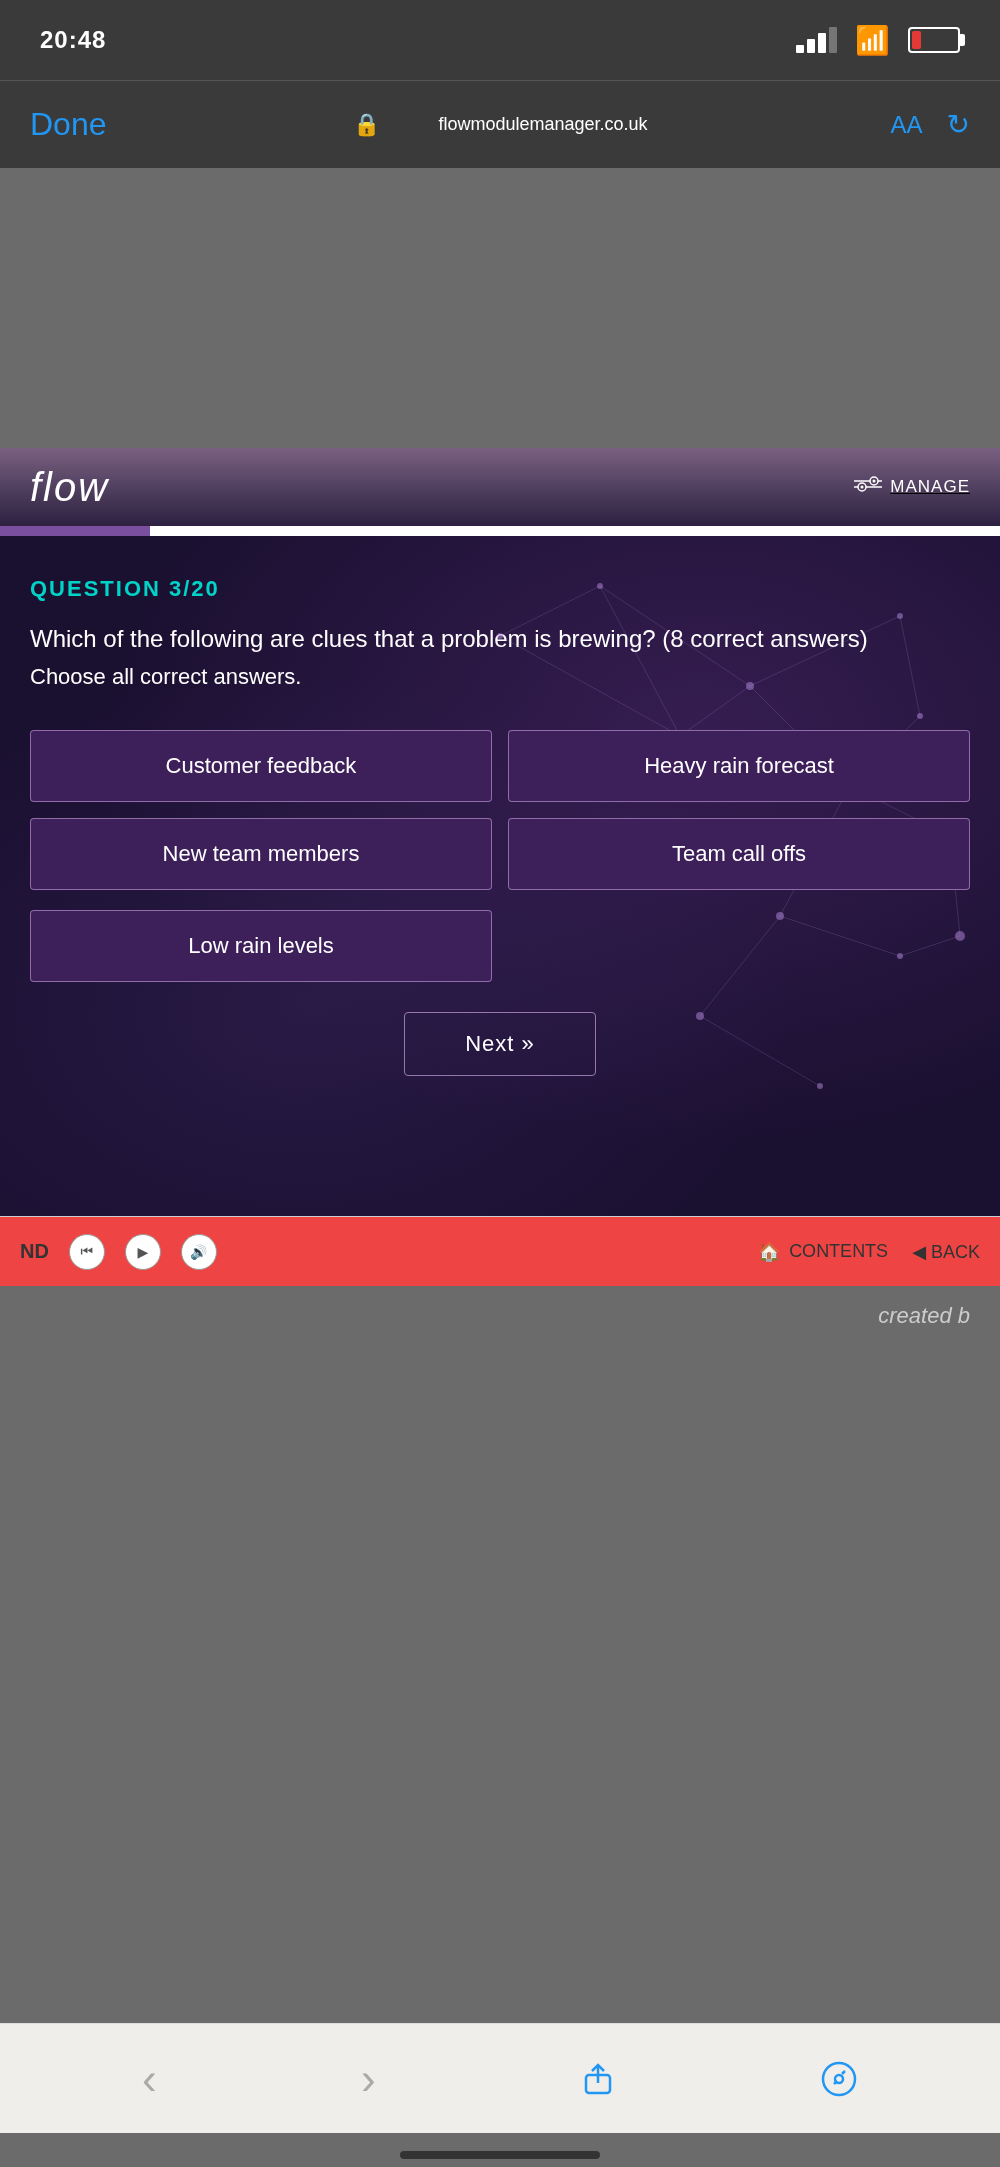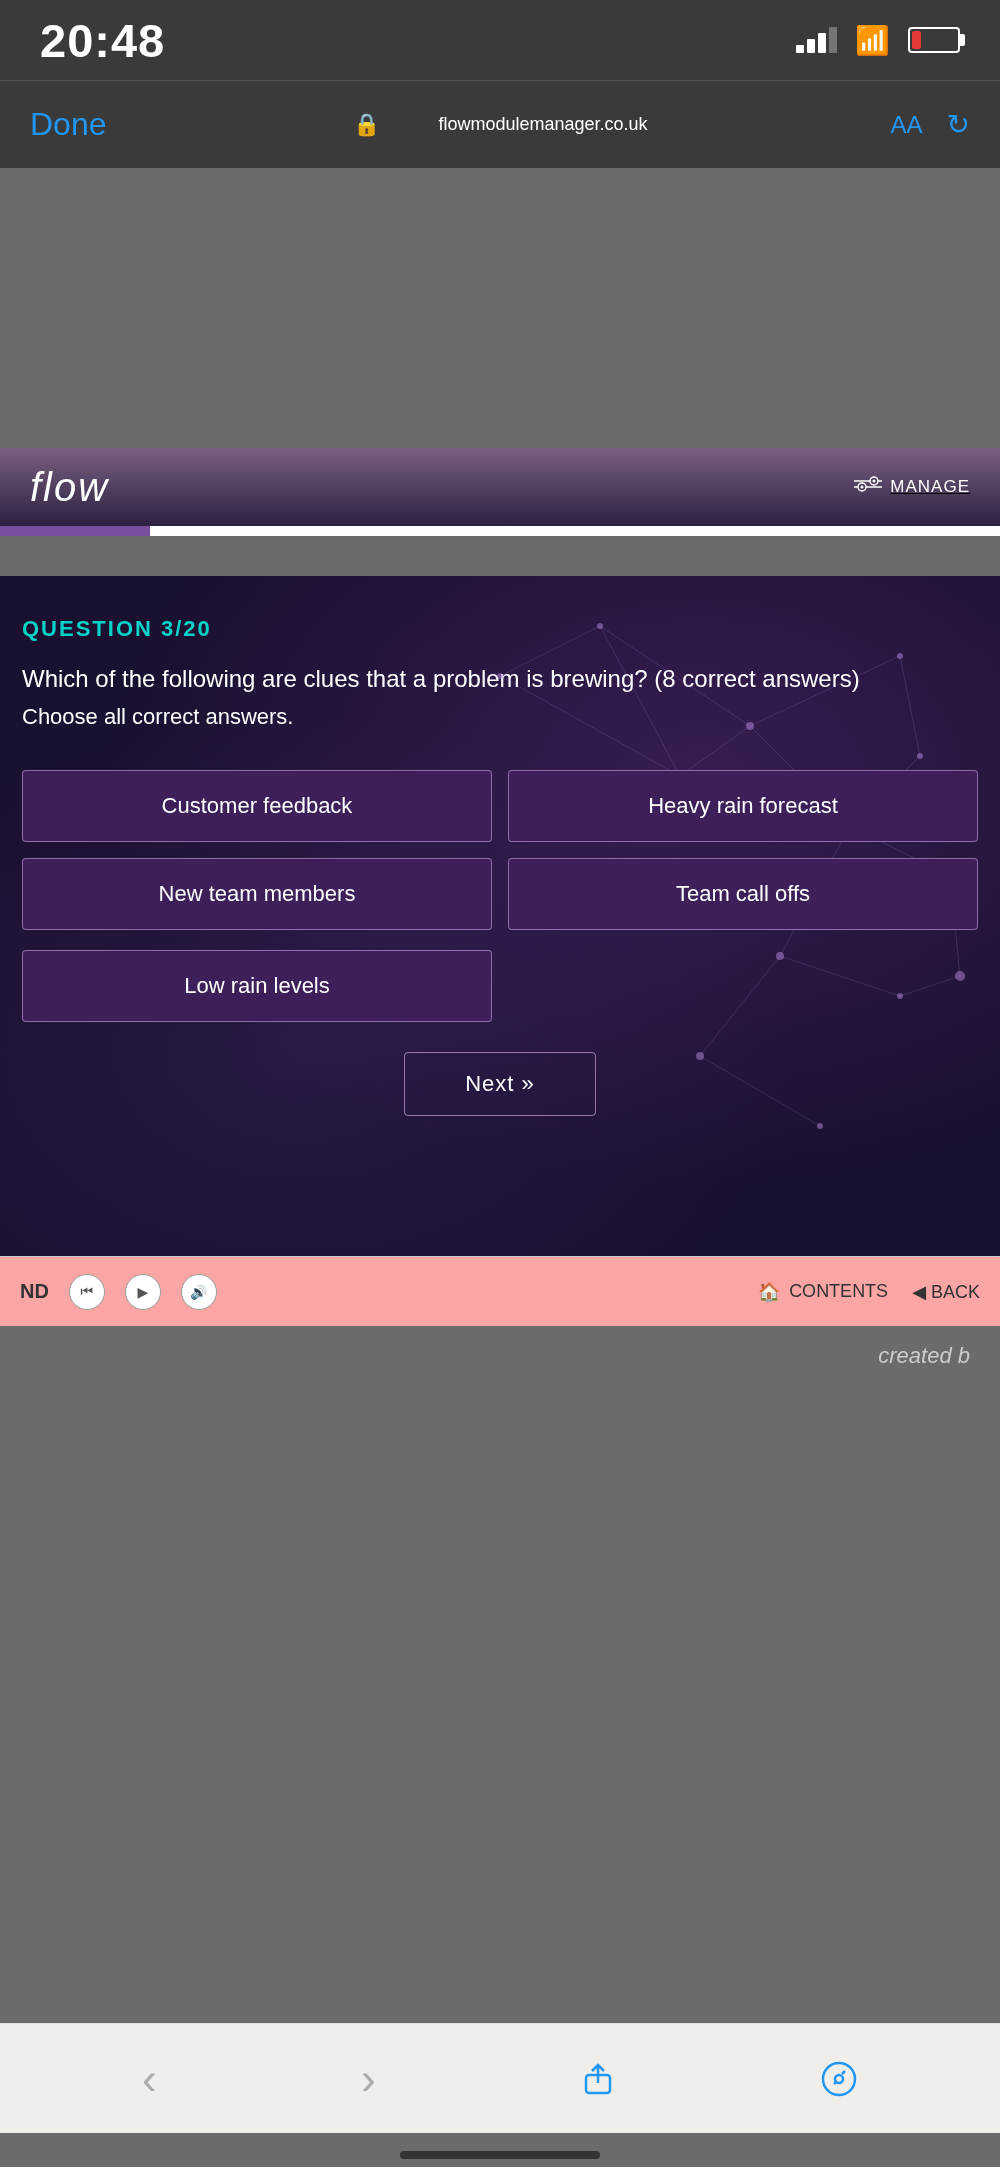--- a/index.html
+++ b/index.html
@@ -17,21 +17,21 @@
     .status-bar {
       background: #3a3a3a;
       height: 80px;
       display: flex;
       align-items: center;
       justify-content: space-between;
       padding: 0 40px;
     }
     .status-time {
       color: white;
-      font-size: 47px;
+      font-size: 24px;
       font-weight: 600;
       letter-spacing: 1px;
     }
     .status-icons {
       display: flex;
       align-items: center;
       gap: 18px;
     }
     .signal-bars {
       display: flex;
@@ -171,24 +171,23 @@
       width: 15%;
     }
 
     
     .quiz-content {
       background: #1a1030;
       background-image: 
         radial-gradient(ellipse at 70% 30%, rgba(120, 60, 160, 0.3) 0%, transparent 60%),
         radial-gradient(ellipse at 30% 70%, rgba(60, 40, 100, 0.4) 0%, transparent 50%);
       min-height: 680px;
-      padding: 40px 22px 50px;
+      padding: 40px 30px 50px;
       position: relative;
       overflow: hidden;
-      margin-top: 40px;
     }
 
     .question-label {
       color: #00d4c8;
       font-size: 22px;
       font-weight: 700;
       letter-spacing: 2px;
       text-transform: uppercase;
       margin-bottom: 20px;
     }
@@ -255,21 +254,21 @@
       color: white;
       font-size: 22px;
       padding: 18px 60px;
       cursor: pointer;
       border-radius: 4px;
       letter-spacing: 1px;
     }
 
     
     .bottom-nav-bar {
-      background: #fca5a5;
+      background: #ef4444;
       height: 70px;
       display: flex;
       align-items: center;
       padding: 1px 20px;
       border-top: 1px solid #ccc;
     }
     .nav-left {
       display: flex;
       align-items: center;
       gap: 20px;

